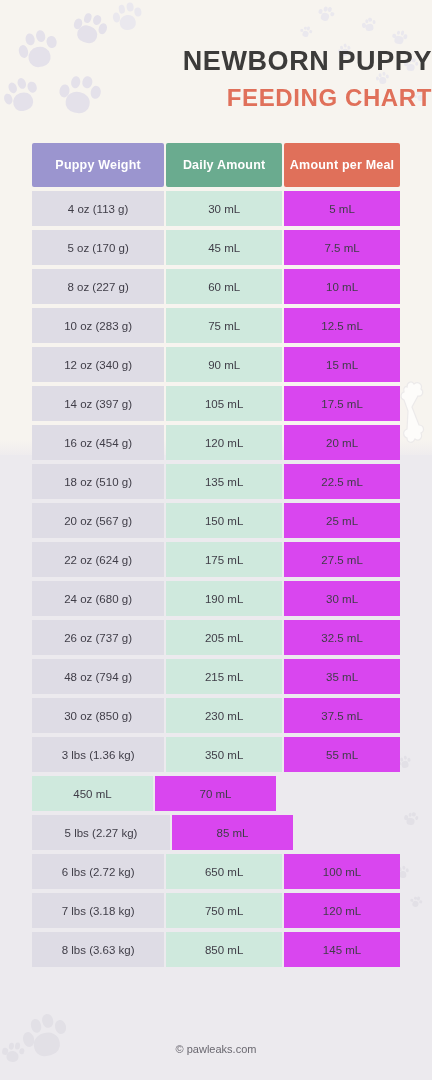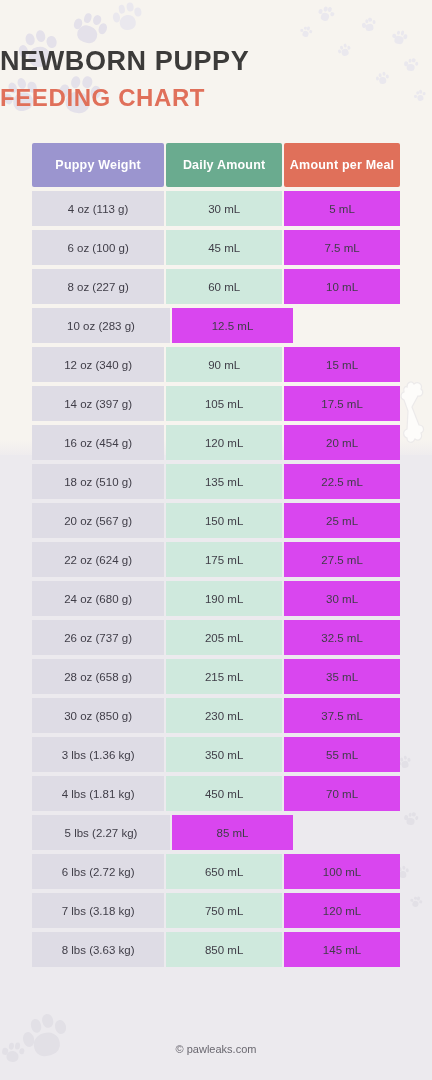--- a/index.html
+++ b/index.html
@@ -54,21 +54,21 @@
     position: absolute;
     pointer-events: none;
   }
 
   
   .title-block {
     position: absolute;
     left: 0;
     top: 44px;
     width: 432px;
-    text-align: left;
+    text-align: right;
   }
   .title-line1 {
     font-size: 27px;
     font-weight: bold;
     letter-spacing: 0.6px;
     color: #3c3b3a;
     line-height: 34px;
     white-space: nowrap;
   }
   .title-line2 {
@@ -294,31 +294,32 @@
       <div class="cell c-daily">Daily Amount</div>
       <div class="cell c-meal">Amount per Meal</div>
     </div>
     <div id="table-body">
         <div class="row body-row">
           <div class="cell c-weight">4 oz (113 g)</div>
           <div class="cell c-daily">30 mL</div>
           <div class="cell c-meal">5 mL</div>
         </div>
         <div class="row body-row">
-          <div class="cell c-weight">6 oz (100 g)</div>
+          <div class="cell c-weight">5 oz (170 g)</div>
           <div class="cell c-daily">45 mL</div>
           <div class="cell c-meal">7.5 mL</div>
         </div>
         <div class="row body-row">
           <div class="cell c-weight">8 oz (227 g)</div>
           <div class="cell c-daily">60 mL</div>
           <div class="cell c-meal">10 mL</div>
         </div>
         <div class="row body-row">
           <div class="cell c-weight">10 oz (283 g)</div>
+          <div class="cell c-daily">75 mL</div>
           <div class="cell c-meal">12.5 mL</div>
         </div>
         <div class="row body-row">
           <div class="cell c-weight">12 oz (340 g)</div>
           <div class="cell c-daily">90 mL</div>
           <div class="cell c-meal">15 mL</div>
         </div>
         <div class="row body-row">
           <div class="cell c-weight">14 oz (397 g)</div>
           <div class="cell c-daily">105 mL</div>
@@ -348,36 +349,35 @@
           <div class="cell c-weight">24 oz (680 g)</div>
           <div class="cell c-daily">190 mL</div>
           <div class="cell c-meal">30 mL</div>
         </div>
         <div class="row body-row">
           <div class="cell c-weight">26 oz (737 g)</div>
           <div class="cell c-daily">205 mL</div>
           <div class="cell c-meal">32.5 mL</div>
         </div>
         <div class="row body-row">
-          <div class="cell c-weight">28 oz (658 g)</div>
+          <div class="cell c-weight">48 oz (794 g)</div>
           <div class="cell c-daily">215 mL</div>
           <div class="cell c-meal">35 mL</div>
         </div>
         <div class="row body-row">
           <div class="cell c-weight">30 oz (850 g)</div>
           <div class="cell c-daily">230 mL</div>
           <div class="cell c-meal">37.5 mL</div>
         </div>
         <div class="row body-row">
           <div class="cell c-weight">3 lbs (1.36 kg)</div>
           <div class="cell c-daily">350 mL</div>
           <div class="cell c-meal">55 mL</div>
         </div>
         <div class="row body-row">
-          <div class="cell c-weight">4 lbs (1.81 kg)</div>
           <div class="cell c-daily">450 mL</div>
           <div class="cell c-meal">70 mL</div>
         </div>
         <div class="row body-row">
           <div class="cell c-weight">5 lbs (2.27 kg)</div>
           <div class="cell c-meal">85 mL</div>
         </div>
         <div class="row body-row">
           <div class="cell c-weight">6 lbs (2.72 kg)</div>
           <div class="cell c-daily">650 mL</div>

